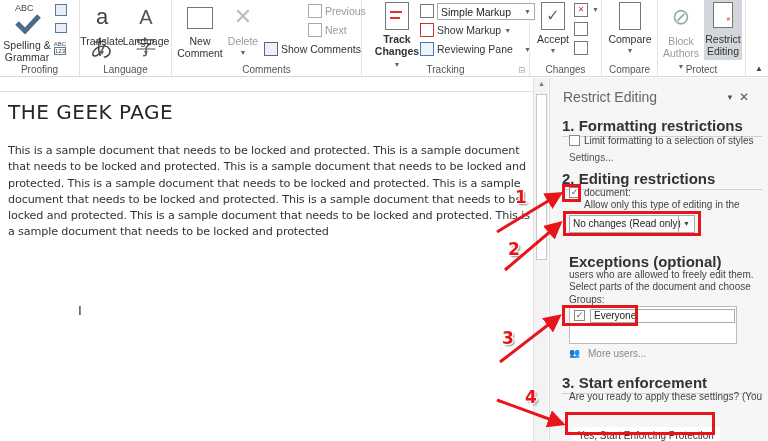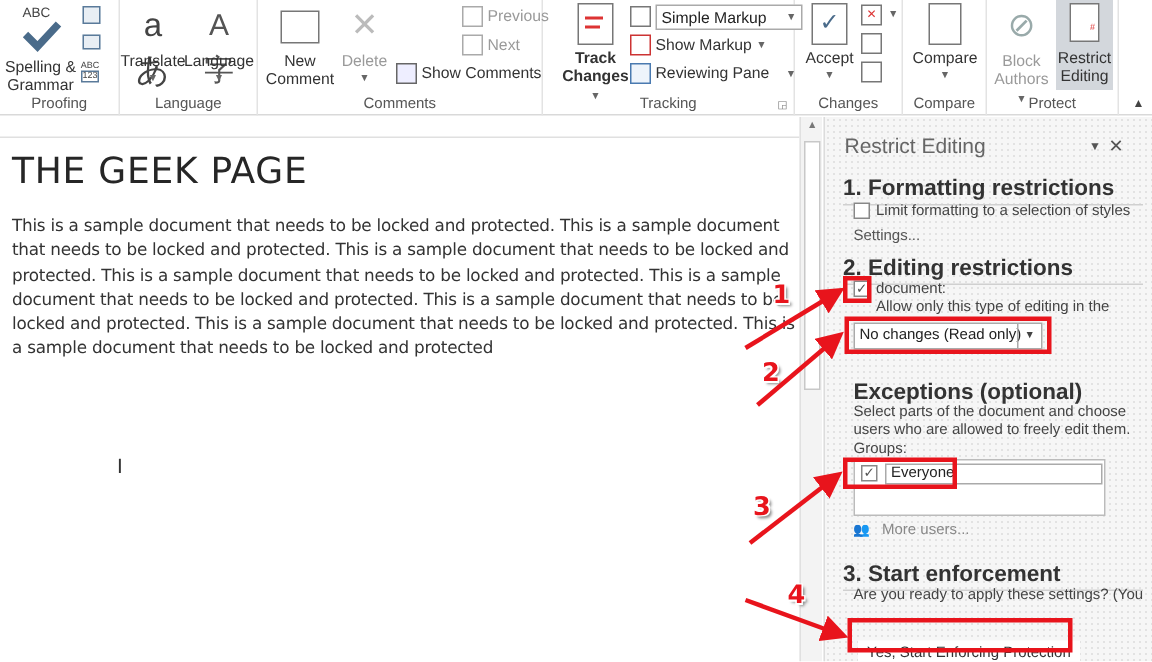--- a/index.html
+++ b/index.html
@@ -15,21 +15,21 @@
   .big-btn.disabled { color: #9a9a9a; }
   .small-btn { position: absolute; font-size: 10.5px; color: #333; display: flex; align-items: center; gap: 3px; height: 16px; white-space: nowrap; }
   .small-btn.disabled { color: #9a9a9a; padding-left: 44px; }
   .small-ico { width: 14px; height: 14px; display: inline-block; }
   .caret { font-size: 7px; color: #666; }
   .dropdown-simple { position: absolute; left: 437px; top: 3px; width: 98px; height: 17px; border: 1px solid #aaa; font-size: 10.5px; padding: 1px 3px; display: flex; justify-content: space-between; align-items: center; background: #fff; }
   .restrict-active { background: #d3d7dc; }
 
   
   .doc { position: absolute; left: 0; top: 78px; width: 533px; height: 363px; background: #fff; }
-  .doc-title { position: absolute; left: 8px; top: 100px; font-size: 24px; letter-spacing: 0.5px; color: #262626; font-family: "DejaVu Sans", sans-serif; }
+  .doc-title { position: absolute; left: 8px; top: 100px; font-size: 20px; letter-spacing: 0.5px; color: #262626; font-family: "DejaVu Sans", sans-serif; }
   .doc-body { position: absolute; left: 8px; top: 143px; width: 524px; font-size: 11.2px; line-height: 16.3px; color: #333; font-family: "DejaVu Sans", sans-serif; letter-spacing: -0.15px; }
 
   .vscroll { position: absolute; left: 533px; top: 78px; width: 15px; height: 363px; background: #f3f3f3; border-left: 1px solid #e0e0e0; }
   .vscroll .up { position: absolute; top: 2px; left: 0; width: 15px; height: 10px; font-size: 7px; text-align: center; color: #777; }
   .vscroll .thumb { position: absolute; top: 16px; left: 2px; width: 11px; height: 166px; background: #fff; border: 1px solid #c8c8c8; }
 
   
   .pane { position: absolute; left: 549px; top: 78px; width: 219px; height: 363px; background: #f6f6f6;
           background-image: radial-gradient(#e2e2e2 0.6px, transparent 0.6px); background-size: 4px 4px; border-left: 1px solid #dcdcdc; }
   .pane-title { position: absolute; left: 13px; top: 11px; font-size: 14px; color: #666; font-weight: normal; }
@@ -206,22 +206,22 @@
     <div>document:</div>
     <div>Allow only this type of editing in the</div>
   </div>
   <div class="select">
     <span>No changes (Read only)</span>
     <span class="arrow">▼</span>
   </div>
 
   <div class="sec-head" style="top:175px;left:19px;width:190px;border:none;">Exceptions (optional)</div>
   <div class="pane-text" style="left:19px;top:191px;">
+    <div>users who are allowed to freely edit them.</div>
     <div>Select parts of the document and choose</div>
-    <div>users who are allowed to freely edit them.</div>
   </div>
   <div class="pane-text" style="left:19px;top:216px;">Groups:</div>
   <div class="groups-box">
     <div class="cb" style="left:4px;top:3px;"><span>✓</span></div>
     <div class="everyone-field">Everyone</div>
   </div>
   <span style="position:absolute;left:19px;top:270px;font-size:9px;color:#999;">👥</span>
   <div class="link" style="left:38px;top:270px;color:#888;">More users...</div>
 
   <div class="sec-head" style="top:296px;">3. Start enforcement</div>

